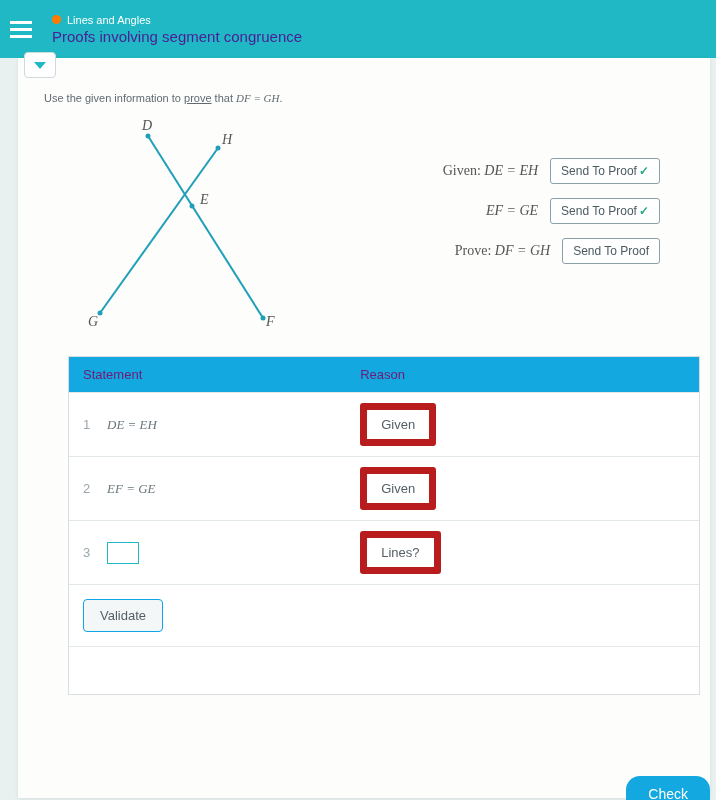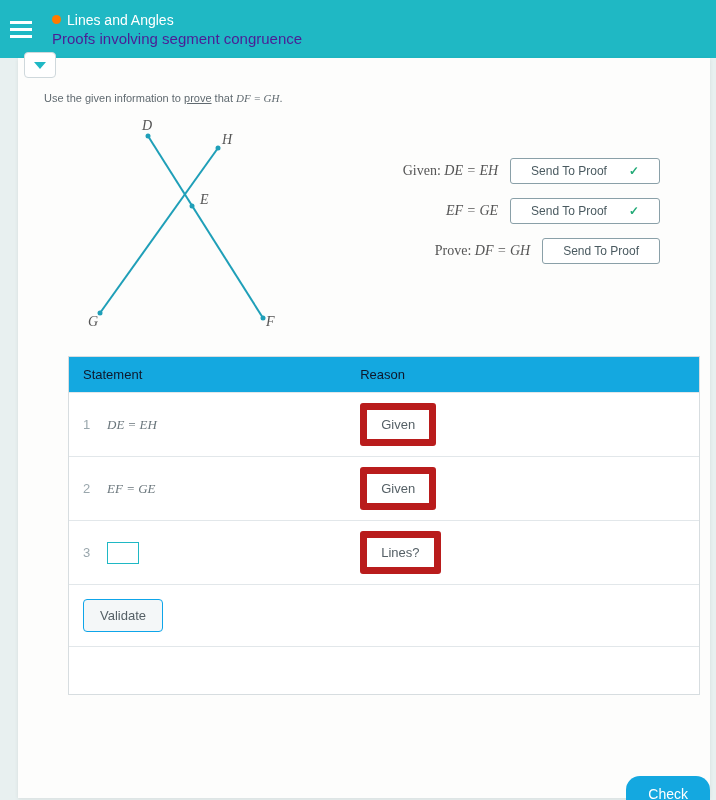--- a/index.html
+++ b/index.html
@@ -23,21 +23,21 @@
     width: 28px; height: 28px;
     display: flex; flex-direction: column;
     justify-content: center; gap: 4px;
     margin-right: 14px;
     cursor: pointer;
   }
   .hamburger span {
     display: block; height: 3px; background: #fff; width: 22px;
   }
   .topbar-text { display: flex; flex-direction: column; font-size: 13px; }
-  .topbar-sec { display:flex; align-items:center; gap:6px; font-size:14px; }
+  .topbar-sec { display:flex; align-items:center; gap:6px; font-size:11px; }
   .orange-dot { width:9px; height:9px; border-radius:50%; background:#ff7a00; display:inline-block; }
   .topbar-sub { font-size:15px; margin-top:2px; color:#4c1d95; }
 
   .content {
     background: #fdfdfc;
     margin: 0 6px 0 18px;
     min-height: 740px;
     position: relative;
     box-shadow: 0 1px 4px rgba(0,0,0,.08);
   }
@@ -71,32 +71,32 @@
   }
   .diagram { position: relative; width: 210px; height: 210px; }
   .diagram svg { width:100%; height:100%; }
   .pt-label { position:absolute; font-style: italic; font-family:'Times New Roman',serif; font-size:14px; color:#555; }
 
   .given-block { flex:1; padding-top: 40px; font-size:14px; color:#555; }
   .given-row { display:flex; align-items:center; justify-content:flex-end; gap:12px; margin-bottom:14px; padding-right:30px;}
   .given-row .lab { font-family:'Times New Roman',serif; }
   .send-btn {
     border:1px solid #8aa0a8; background:#fff; color:#4a5a60;
-    font-size:12px; padding:5px 20px; border-radius:3px; cursor:pointer;
-    display:flex; align-items:center; gap:22px;text-align:center;
+    font-size:12px; padding:5px 10px; border-radius:3px; cursor:pointer;
+    display:flex; align-items:center; gap:2px;text-align:center;
   }
   .check { color:#2a7; font-weight:bold; }
 
   .proof-panel {
     margin: 18px 10px 0 50px;
     border: 1px solid #d7dde0;
     background:#fff;
   }
   .proof-header {
-    display:flex; background:#14a8e0; color:#0f172a; font-size:13px;
+    display:flex; background:#14a8e0; color:#701a75; font-size:13px;
   }
   .proof-header .col-s { flex: 0 0 44%; padding:10px 14px; }
   .proof-header .col-r { flex: 1; padding:10px 14px; }
   .proof-row {
     display:flex; border-top:1px solid #e2e7ea; align-items:center; min-height:56px;
   }
   .proof-row .col-s { flex:0 0 44%; padding:10px 14px; font-size:13px; color:#6a767c; display:flex; align-items:center; gap:10px;}
   .proof-row .num { color:#9aa7ad; font-size:13px; width:14px; }
   .proof-row .stmt { font-family:'Times New Roman',serif; font-style:italic; }
   .proof-row .col-r { flex:1; padding:10px 14px; }

